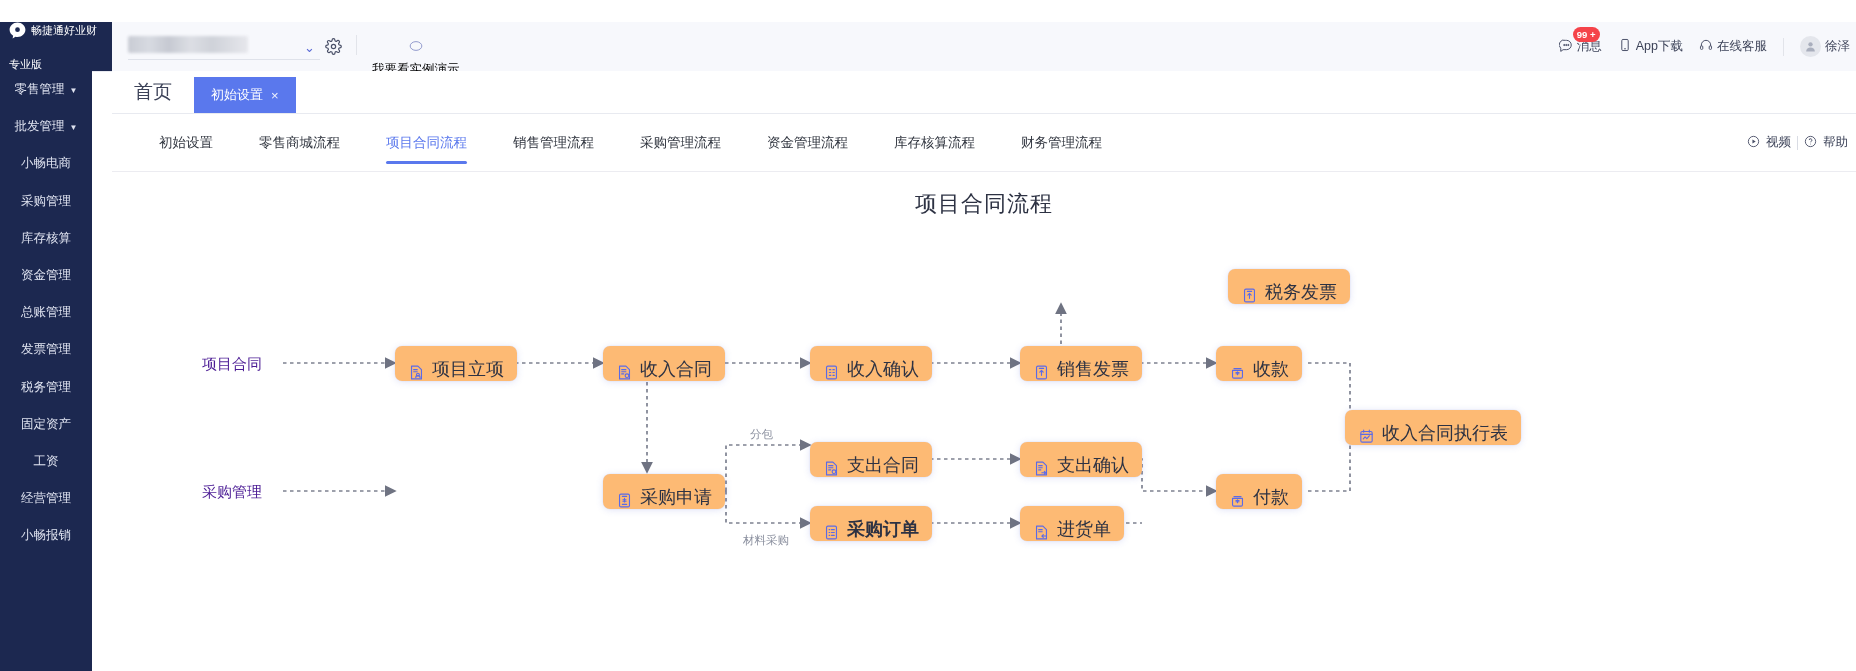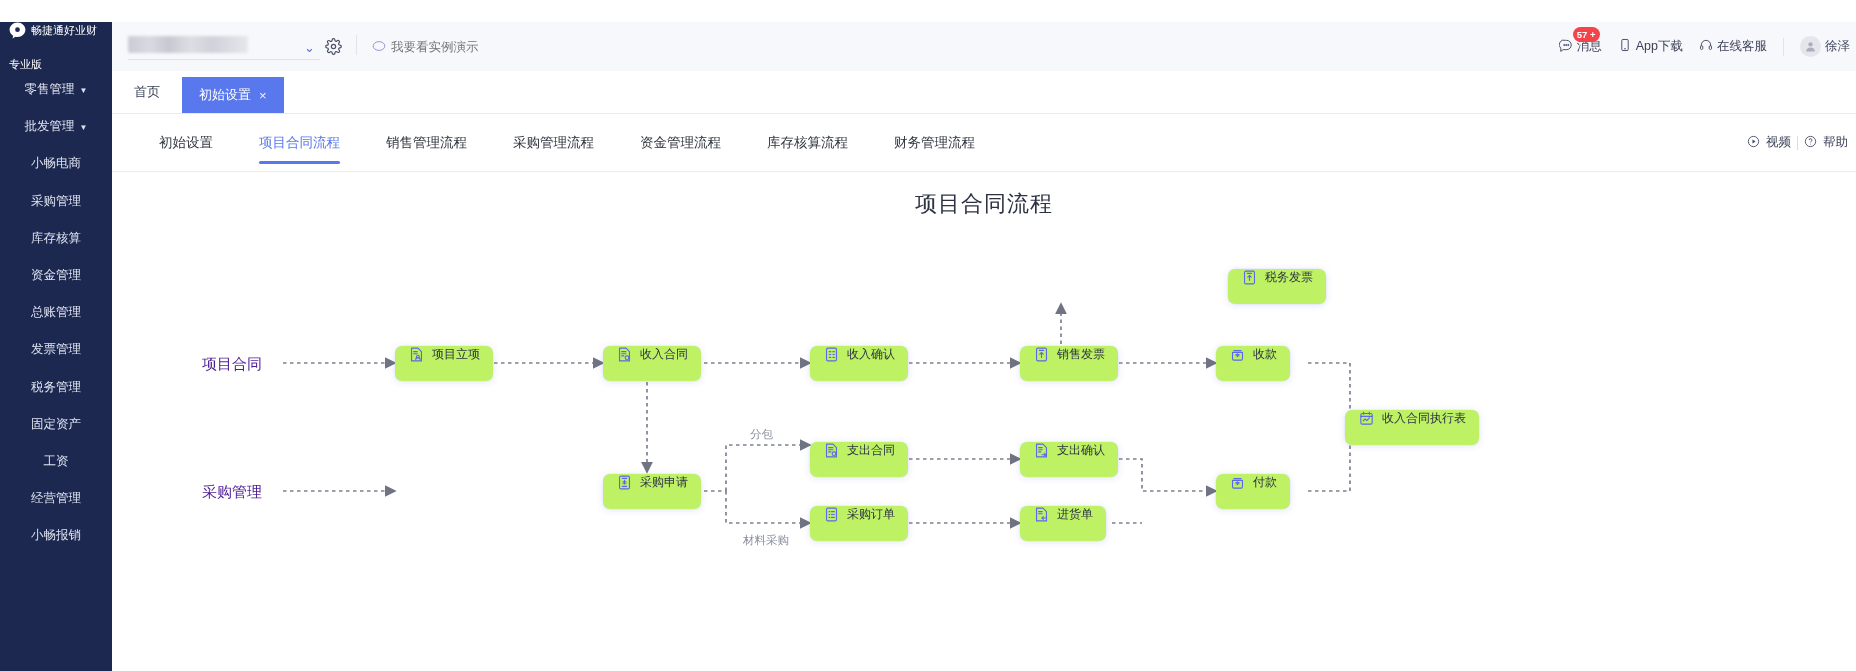--- a/index.html
+++ b/index.html
@@ -35,21 +35,21 @@
   .search-blur{
     position:absolute; left:0; top:2px; width:120px; height:17px;
     background:linear-gradient(90deg,#c9ccd4 0%,#d7dae1 18%,#c6c9d2 34%,#dcdee4 52%,#cfd2d9 70%,#e6e7ec 100%);
     filter:blur(1.6px); border-radius:2px;
   }
   .chev{position:absolute; left:304px; top:40px; color:#5a6ad6; font-size:13px;}
   .gear{position:absolute; left:325px; top:38px; width:17px;height:17px;}
   .vdiv{position:absolute; left:356px; top:35px; width:1px; height:20px; background:#e2e4ea;}
   .demo{
     position:absolute; left:372px; top:39px; display:flex; align-items:center; gap:5px;
-    color:#737373; font-size:12.5px; cursor:pointer;
+    color:#000000; font-size:12.5px; cursor:pointer;flex-direction:column;
   }
   .demo svg{width:14px;height:14px;}
 
   .topright{
     position:absolute; right:6px; top:36px; display:flex; align-items:center; gap:16px;
     font-size:12.5px; color:#3c4258;
   }
   .tr-item{display:flex;align-items:center;gap:4px;position:relative;cursor:pointer;}
   .tr-item svg{width:14px;height:14px;}
   .badge{
@@ -59,37 +59,37 @@
   }
   .tr-div{width:1px;height:18px;background:#e2e4ea;}
   .avatar{
     width:21px;height:21px;border-radius:50%;background:#e4e6ec;
     display:flex;align-items:center;justify-content:center;
   }
   .avatar svg{width:13px;height:13px;}
 
   
   .sidebar{
-    position:absolute; left:0; top:71px; width:112px; height:600px;
+    position:absolute; left:0; top:71px; width:92px; height:600px;
     background:#1c2850; overflow:hidden;
   }
   .side-item{
     height:37.2px; display:flex; align-items:center; justify-content:center;
     gap:5px; color:#dfe3f0; font-size:12.5px; cursor:pointer; white-space:nowrap;
   }
   .side-item .caret{font-size:8px; color:#dfe3f0; transform:translateY(1px);}
 
   
   .tabstrip{
     position:absolute; left:112px; top:71px; width:1744px; height:43px;
     background:#fff; border-bottom:1px solid #e8eaf0; display:flex; align-items:flex-end;
   }
   .tab-home{
     height:43px; padding:0 22px; display:flex; align-items:center;
-    font-size:13px; color:#3c4258; cursor:pointer;
+    font-size:19px; color:#3c4258; cursor:pointer;
   }
   .tab-active{
     height:36px; padding:0 17px; background:#5a78ed; color:#fff;
     display:flex; align-items:center; gap:8px; font-size:13px; cursor:pointer;
     margin-bottom:0px;
   }
   .tab-close{font-size:13px; opacity:.9;}
 
   
   .content{
@@ -117,24 +117,24 @@
   .help-div{width:1px;height:14px;background:#d9dce4;}
 
   .flow-title{
     position:absolute; left:0; right:0; top:75px; text-align:center;
     font-size:22px; color:#2d3243; letter-spacing:1px;
   }
 
   
   .canvas{position:absolute; left:0; top:0; width:1744px; height:557px; pointer-events:none;}
   .node{
-    position:absolute; height:35px; background:#bef264; border-radius:7px;
+    position:absolute; height:35px; background:#fdba74; border-radius:7px;
     box-shadow:0 1px 7px rgba(90,104,210,.19), 0 0 0 0.5px rgba(140,150,220,.12);
-    display:flex; align-items:flex-start; gap:7px; padding:0 13px;
-    font-size:12px; color:#2d3243; white-space:nowrap; cursor:pointer;
+    display:flex; align-items:flex-end; gap:7px; padding:0 13px;
+    font-size:18px; color:#2d3243; white-space:nowrap; cursor:pointer;
   }
   .node svg{width:17px;height:17px;flex:0 0 17px;}
   .rowlabel{
     position:absolute; font-size:15px; color:#4c1d95; white-space:nowrap;
   }
   .edgelabel{
     position:absolute; font-size:11.5px; color:#8a8f9e; white-space:nowrap;
   }
 </style>
 </head>
@@ -183,21 +183,21 @@
     <div class="tr-item">
       <span>
         <svg viewBox="0 0 24 24" fill="none" stroke="#4a5068" stroke-width="1.7">
             <path d="M21 12a8 8 0 01-8 8H7l-4 3v-5.5A8 8 0 0111 4h2a8 8 0 018 8z"></path>
             <circle cx="9" cy="12" r="1" fill="#4a5068"></circle>
             <circle cx="12.5" cy="12" r="1" fill="#4a5068"></circle>
             <circle cx="16" cy="12" r="1" fill="#4a5068"></circle>
           </svg>
       </span>
       <span>消息</span>
-      <span class="badge">57 +</span>
+      <span class="badge">99 +</span>
     </div>
     <div class="tr-item">
       <span>
         <svg viewBox="0 0 24 24" fill="none" stroke="#4a5068" stroke-width="1.7">
             <rect x="6.5" y="2.5" width="11" height="19" rx="2"></rect>
             <line x1="10.5" y1="18.5" x2="13.5" y2="18.5"></line>
           </svg>
       </span>
       <span>App下载</span>
     </div>
@@ -272,20 +272,21 @@
     <div class="tab-active">
       <span>初始设置</span>
       <span class="tab-close">×</span>
     </div>
   </div>
 
   <div class="content">
 
     <div class="subtabs" id="subtabs">
         <div class="subtab">初始设置</div>
+        <div class="subtab">零售商城流程</div>
         <div class="subtab on">项目合同流程</div>
         <div class="subtab">销售管理流程</div>
         <div class="subtab">采购管理流程</div>
         <div class="subtab">资金管理流程</div>
         <div class="subtab">库存核算流程</div>
         <div class="subtab">财务管理流程</div>
       </div>
 
     <div class="helpgrp">
       <span>
@@ -423,21 +424,21 @@
           <span>支出合同</span>
         </div>
         <div class="node" style="left: 908px; top: 328px;">
           <svg viewBox="0 0 24 24" fill="none" stroke="#5a6ae8" stroke-width="1.6" stroke-linecap="round" stroke-linejoin="round">
             <path d="M5 3h9l5 5v13H5z"></path>
             <path d="M8 8h5M8 11h5M8 14h3"></path>
             <path d="M12.5 18h5.5M18 18l-2-2M18 18l-2 2"></path>
           </svg>
           <span>支出确认</span>
         </div>
-        <div class="node" style="left: 698px; top: 392px;">
+        <div class="node" style="left: 698px; top: 392px; font-weight: bold;">
           <svg viewBox="0 0 24 24" fill="none" stroke="#5a6ae8" stroke-width="1.6" stroke-linecap="round" stroke-linejoin="round">
             <rect x="5" y="3" width="14" height="18" rx="2"></rect>
             <path d="M8.6 8h1M8.6 12h1M8.6 16h1M12 8h4M12 12h4M12 16h4"></path>
           </svg>
           <span>采购订单</span>
         </div>
         <div class="node" style="left: 908px; top: 392px;">
           <svg viewBox="0 0 24 24" fill="none" stroke="#5a6ae8" stroke-width="1.6" stroke-linecap="round" stroke-linejoin="round">
             <path d="M5 3h9l5 5v13H5z"></path>
             <path d="M8 8h5M8 11h5"></path>

